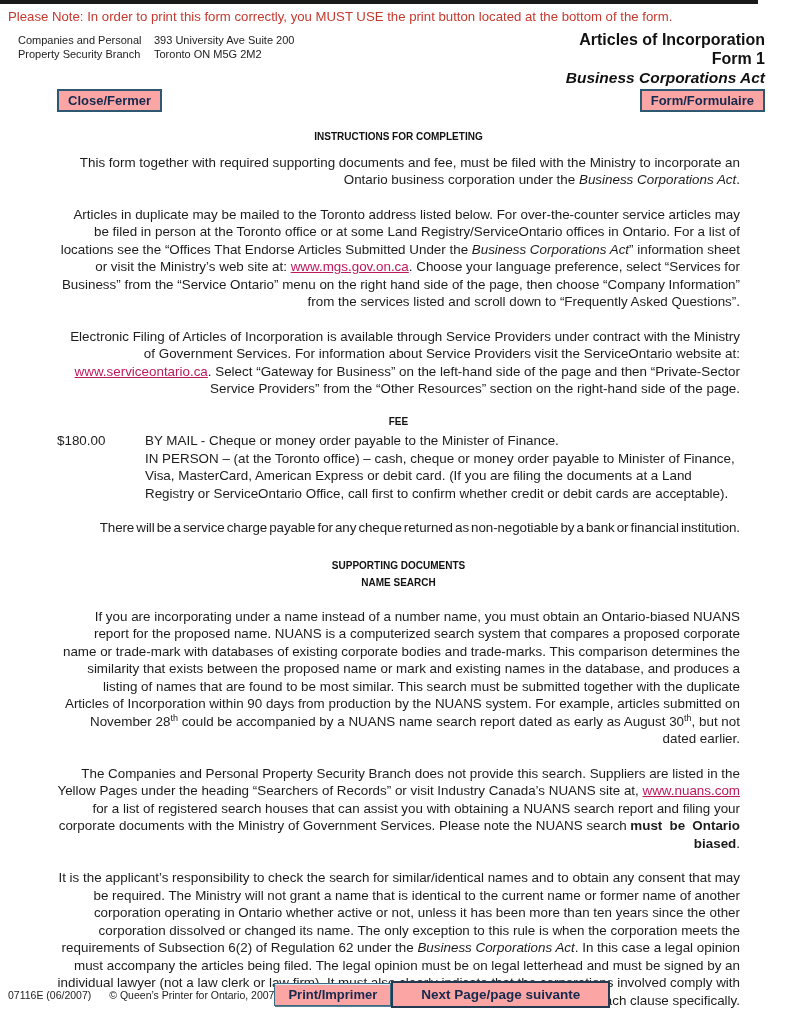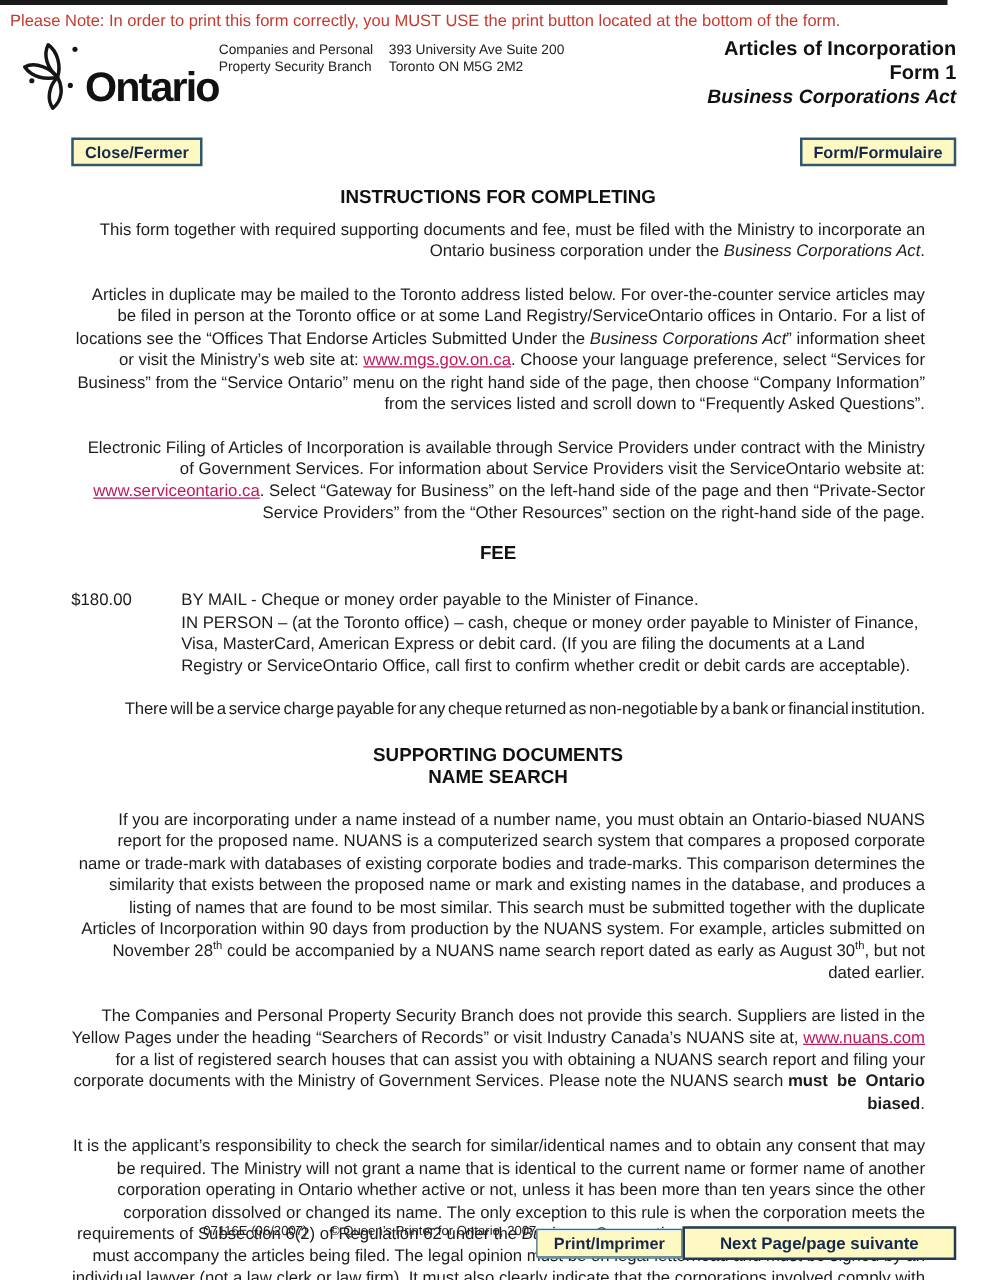--- a/index.html
+++ b/index.html
@@ -13,68 +13,51 @@
   .logo svg { display:block; }
   .logo-text { font-size:33px; font-weight:bold; letter-spacing:-1.5px; color:#111; margin-left:-6px; line-height:1; padding-bottom:2px; }
   .hcol { font-size:11px; line-height:13.5px; white-space:pre-line; color:#222; padding-top:4px; }
   .col-ministry { width:102px; flex:0 0 102px; }
   .col-branch  { width:136px; flex:0 0 136px; }
   .col-address { width:178px; flex:0 0 178px; }
   .titles { flex:1; text-align:right; padding-top:0; }
   .titles .t1, .titles .t2 { font-size:16px; font-weight:bold; line-height:19px; color:#111; }
   .titles .t3 { font-size:15.5px; font-weight:bold; font-style:italic; line-height:19px; color:#111; }
   
-  .btn { display:inline-block; background:#fef9c3; border:2px solid #2e5872; color:#14294e; font-weight:bold; font-family:"Liberation Sans", sans-serif; font-size:13px; padding:2px 9px; cursor:pointer;margin-top:20px; }
+  .btn { display:inline-block; background:#fca5a5; border:2px solid #2e5872; color:#14294e; font-weight:bold; font-family:"Liberation Sans", sans-serif; font-size:13px; padding:2px 9px; cursor:pointer; }
   .btnrow { display:flex; justify-content:space-between; margin:2px 26px 0 57px; }
   
   .content { padding:0 51px 0 57px; font-size:13.4px; line-height:17.5px; }
-  h2.sec { text-align:center; font-size:15px; font-weight:bold; color:#111; }
+  h2.sec { text-align:center; font-size:10px; font-weight:bold; color:#111; }
   .h-instructions { margin-top:16px; margin-bottom:8px; }
   .para { margin-bottom:17px;text-align:right; }
   .para i { font-style:italic; }
   .link { color:#be185d; text-decoration:underline; cursor:pointer; }
-  .h-fee { margin-top:-2px; margin-bottom:20px; }
+  .h-fee { margin-top:-2px; margin-bottom:2px; }
   .feerow { display:flex; margin-bottom:17px; }
   .fee-amt { width:88px; flex:0 0 88px; }
   .fee-text { flex:1; }
   .tight { letter-spacing:-0.1px; word-spacing:-1.5px; }
   .h-supporting { margin-top:20px; margin-bottom:0; }
   .h-namesearch { margin-bottom:16px; }
   .bolded { font-weight:bold; word-spacing:3.5px; }
   sup { font-size:9px; vertical-align:super; line-height:0; }
   
-  .footer { position:absolute; left:30px; right:26px; bottom:16px; display:flex; align-items:center; justify-content:flex-end; }
+  .footer { position:absolute; left:8px; right:26px; bottom:16px; display:flex; align-items:center; justify-content:flex-start; }
   .foot-info { font-size:10.5px; color:#222; display:flex; gap:18px; align-items:center; }
   .btn-print { font-size:13px; padding:3px 13px; border:1.5px solid #3a6b84; box-shadow:inset 0 1px 0 #d8f1f6, 1px 1px 0 #5a8193; }
   .btn-next { font-size:13.5px; padding:4px 28px; border:2px solid #223b52; }
 </style>
 </head>
 <body>
 
 <div class="topbar"></div>
 <div class="notice">Please Note:  In order to print this form correctly, you MUST USE the print button located at the bottom of the form.</div>
 
 <div class="header">
-  <div class="logo">
-    <span>
-      <svg width="56" height="58" viewBox="0 0 60 62">
-        <g transform="rotate(-18 30 34)" fill="none" stroke="#151515" stroke-width="3" stroke-linecap="round" stroke-linejoin="round">
-          <path d="M30,34 C24,24 24,12 31,5 C37,13 36,26 30,34 Z"></path>
-          <path d="M30,34 C19,33 9,27 6,17 C16,15 27,25 30,34 Z"></path>
-          <path d="M30,34 C32,44 28,54 18,58 C15,48 22,38 30,34 Z"></path>
-        </g>
-        <g fill="#151515">
-          <circle cx="45" cy="10" r="2.2"></circle>
-          <circle cx="8" cy="37" r="2.2"></circle>
-          <circle cx="41" cy="41" r="2.2"></circle>
-        </g>
-      </svg>
-    </span>
-    <span class="logo-text">Ontario</span>
-  </div>
   <div class="hcol col-branch">Companies and Personal
 Property Security Branch</div>
   <div class="hcol col-address">393 University Ave  Suite 200
 Toronto ON M5G 2M2</div>
   <div class="titles">
     <div class="t1">Articles of Incorporation</div>
     <div class="t2">Form 1</div>
     <div class="t3">Business Corporations Act</div>
   </div>
 </div>

